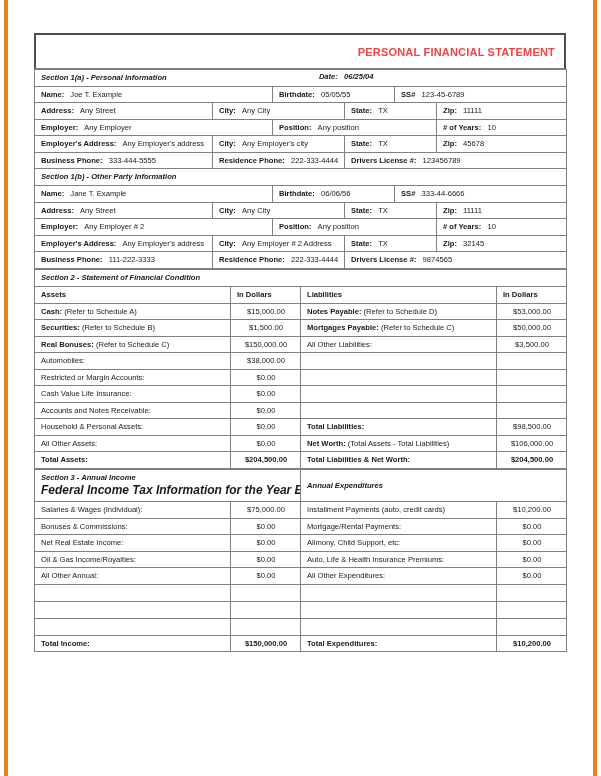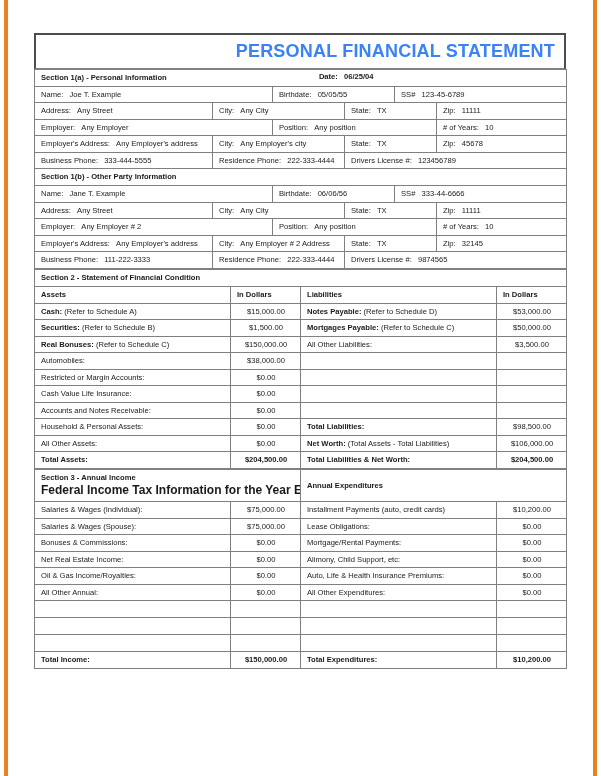--- a/index.html
+++ b/index.html
@@ -42,57 +42,58 @@
     font-size: 7.6px;
     line-height: 1.25;
     color: #1a1a1a;
     vertical-align: middle;
     height: 14px;
     box-sizing: border-box;
     overflow: hidden;
     white-space: nowrap;
   }
   .title-text {
-    font-size: 18px;
+    font-size: 11px;
     font-weight: bold;
     letter-spacing: 0.2px;
-    color: #3b82f6;
+    color: #ef4444;
   }
   .title-wrap {
     border: 2px solid #4d4d4d;
     border-bottom: 1px solid #808080;
     width: 532px;
     box-sizing: border-box;
     height: 36px;
     display: flex;
     align-items: center;
     justify-content: flex-end;
     padding-right: 9px;
   }
 
   .section-hdr {
     font-weight: bold;
     font-size: 9px;
     height: 17px !important;
     padding-top: 2px !important;
+    font-style: italic;
   }
   .section-hdr .sub {
     font-weight: bold;
     font-size: 12px;
     display: block;
     margin-top: 1px;
   }
   .date-inline {
     font-weight: bold;
     font-size: 7.6px;
     display: inline-block;
     margin-left: 150px;
     vertical-align: 1px;
   }
-  .lbl { font-weight: normal; }
+  .lbl { font-weight: bold; }
   .val { margin-left: 4px; }
   .b { font-weight: bold; }
 
   .col-hdr {
     text-align: left;
     font-weight: bold;
     font-size: 9px;
     height: 17px !important;
   }
   .money {
@@ -393,26 +394,20 @@
         </td>
         <td class="section-hdr tall2" colspan="2">Annual Expenditures</td>
       </tr>
       <tr>
         <td>Salaries &amp; Wages (Individual):</td>
         <td class="money">$75,000.00</td>
         <td>Installment Payments (auto, credit cards)</td>
         <td class="money">$10,200.00</td>
       </tr>
       <tr>
-        <td>Salaries &amp; Wages (Spouse):</td>
-        <td class="money">$75,000.00</td>
-        <td>Lease Obligations:</td>
-        <td class="money">$0.00</td>
-      </tr>
-      <tr>
         <td>Bonuses &amp; Commissions:</td>
         <td class="money">$0.00</td>
         <td>Mortgage/Rental Payments:</td>
         <td class="money">$0.00</td>
       </tr>
       <tr>
         <td>Net Real Estate Income:</td>
         <td class="money">$0.00</td>
         <td>Alimony, Child Support, etc:</td>
         <td class="money">$0.00</td>

